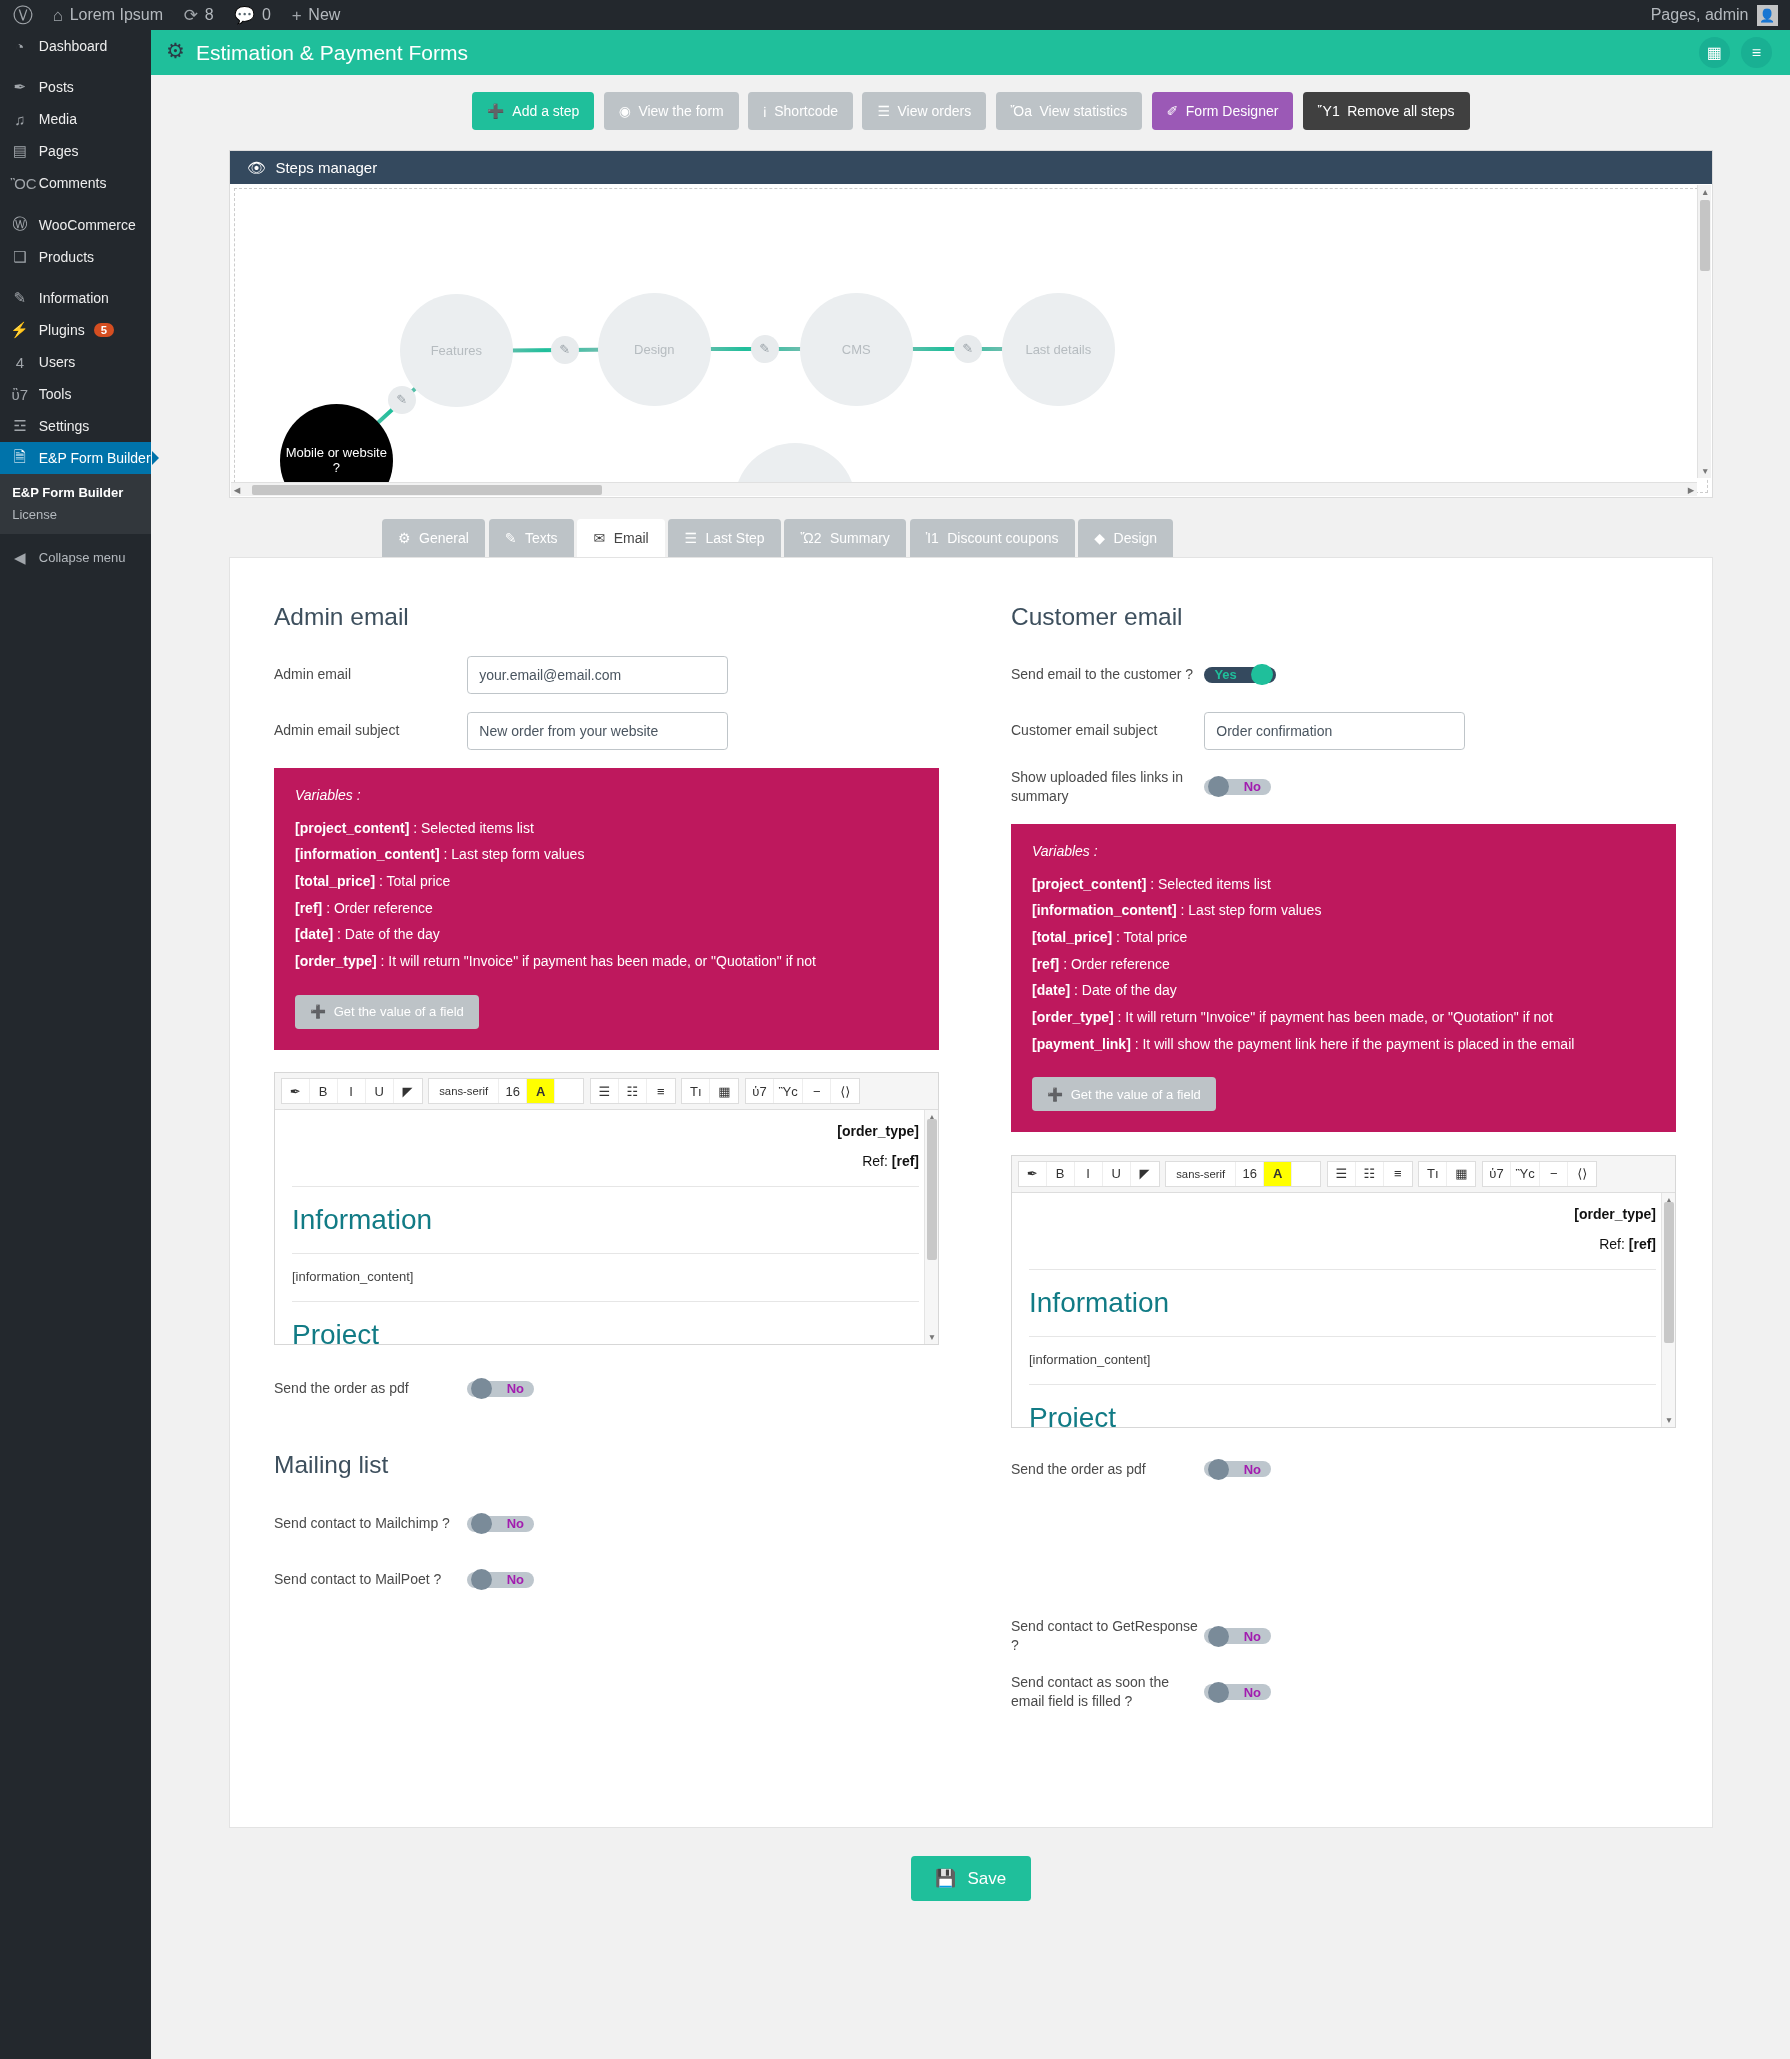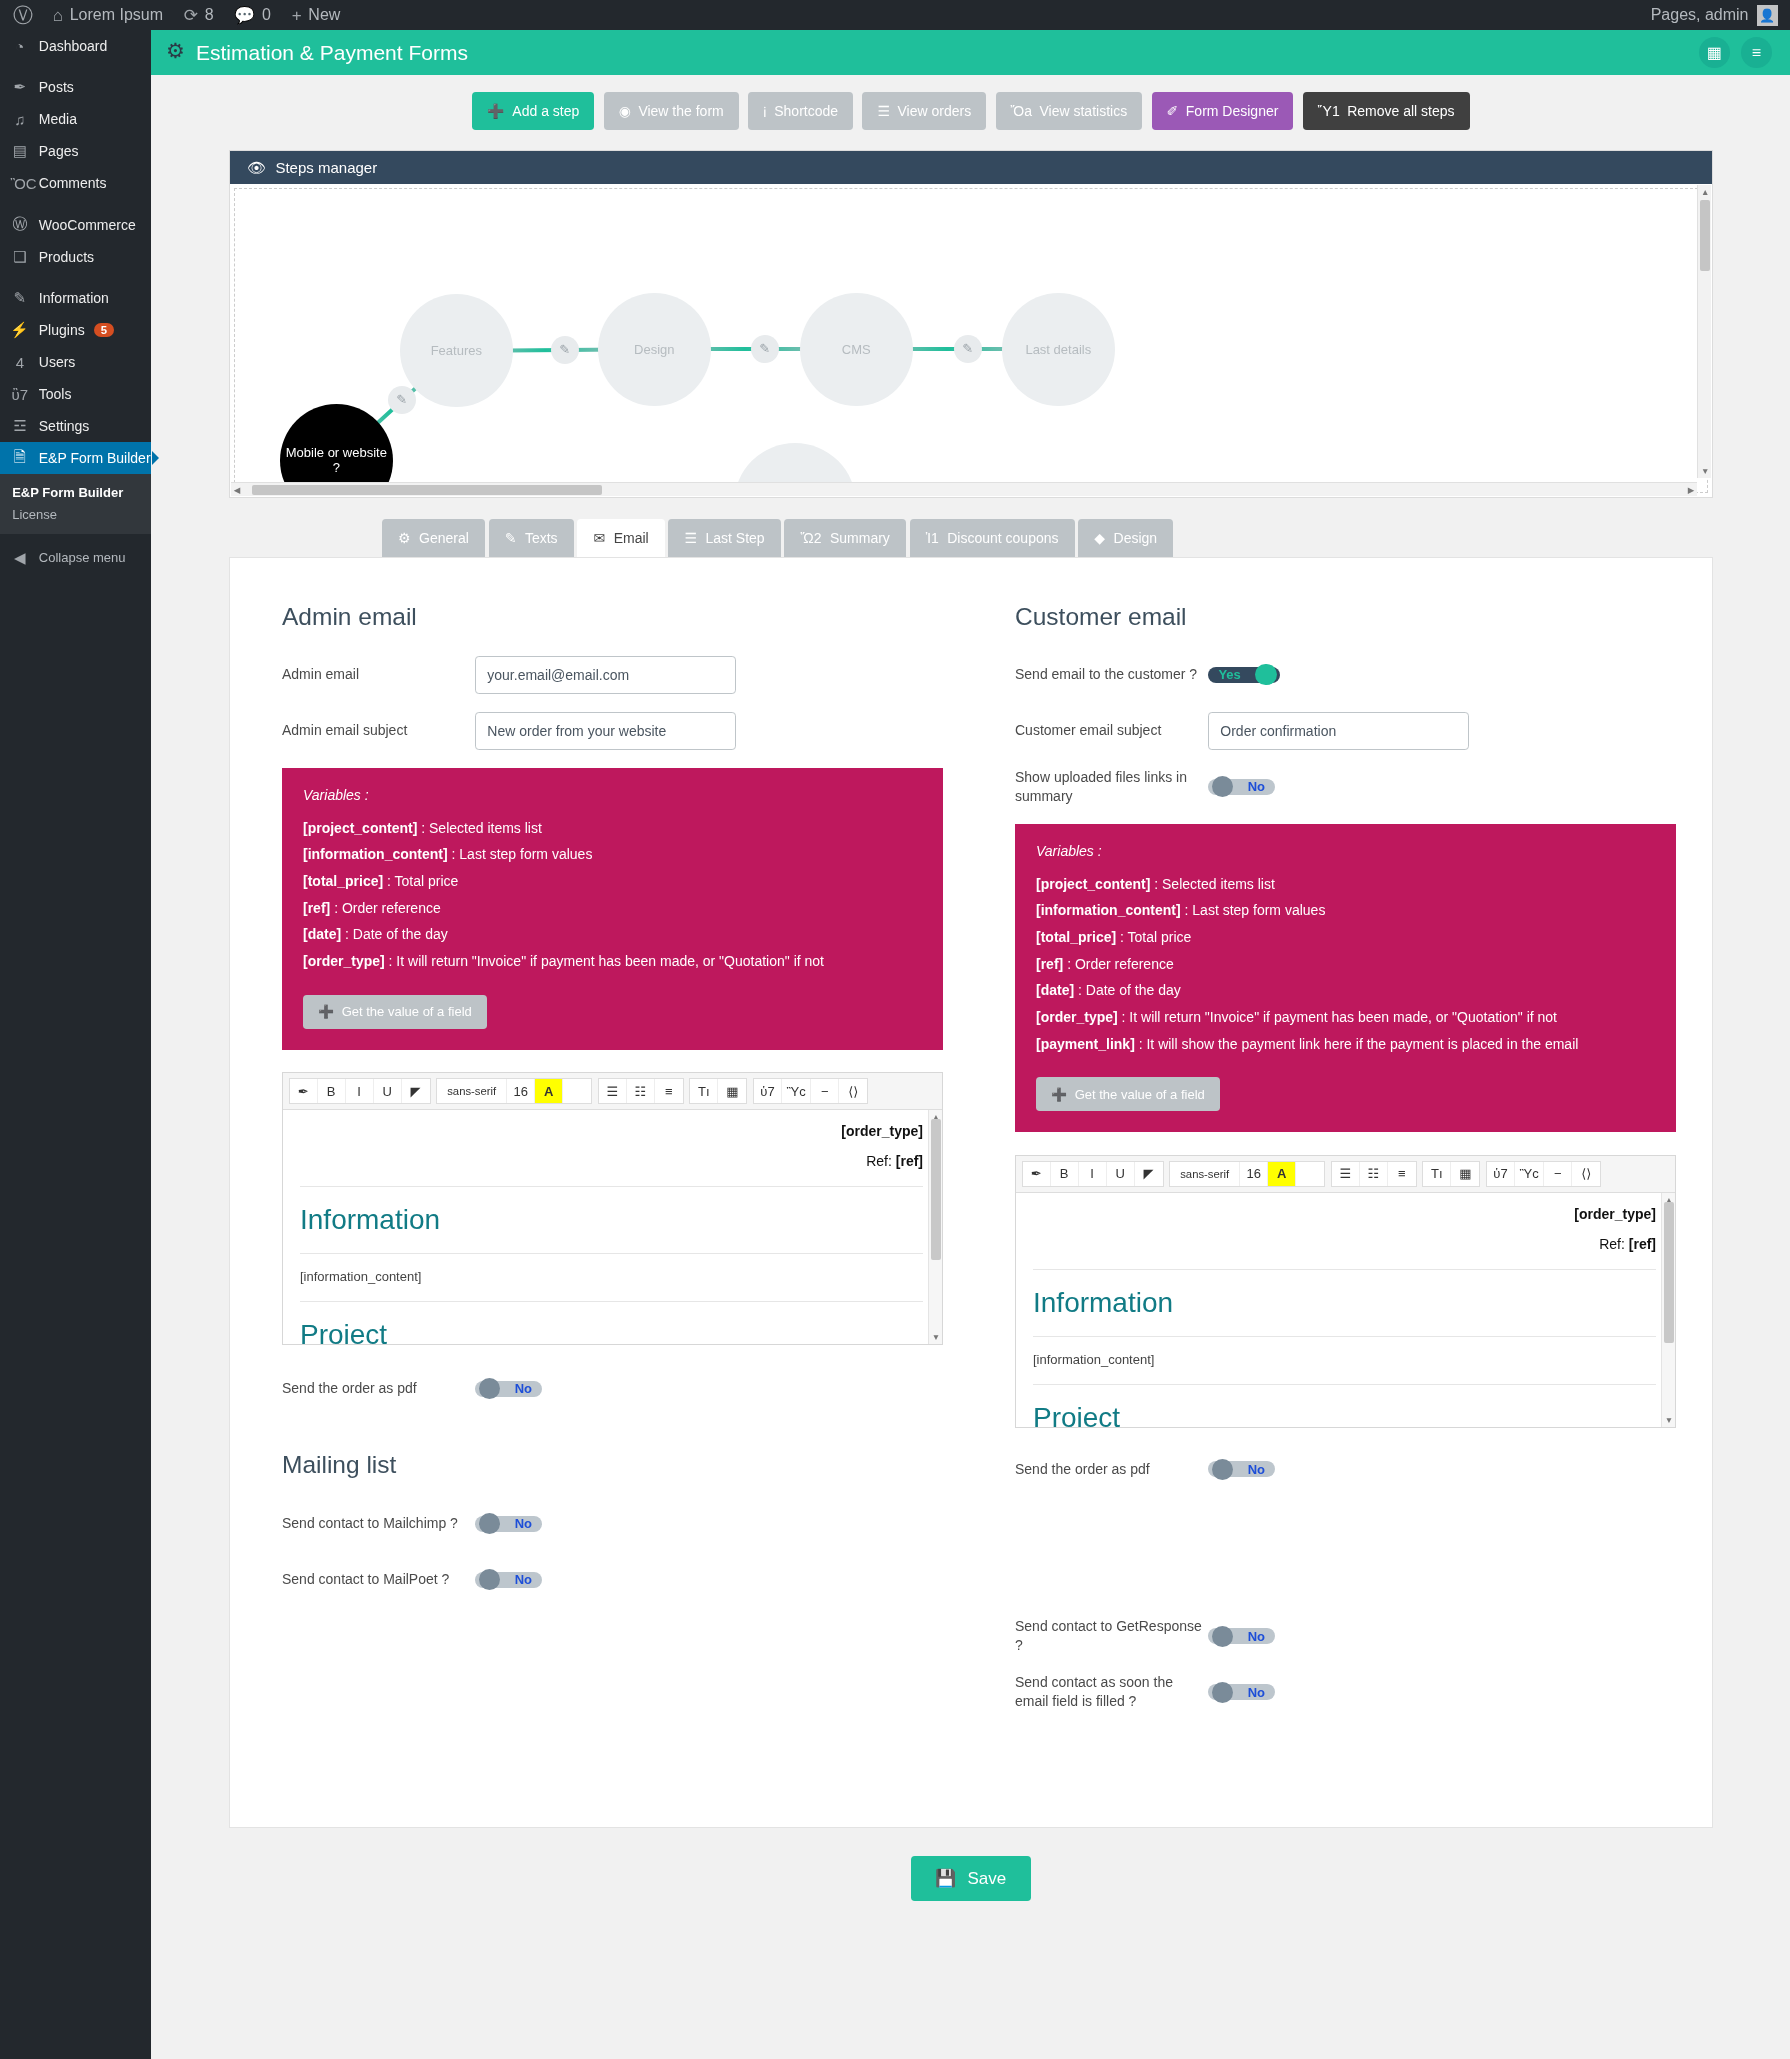--- a/index.html
+++ b/index.html
@@ -116,21 +116,21 @@
 
   
   #tabs { margin: 21px 0 0 231px; display: flex; gap: 3.8px; }
   .tab {
     display: flex; align-items: center; gap: 8.5px; height: 38px; padding: 0 16px;
     background: #bdc3c7; color: #fff; font-size: 14px; border-radius: 3.8px 3.8px 0 0; cursor: pointer;
   }
   .tab.active { background: #fff; color: #444; }
 
   
-  #card { margin: 0 78px; background: #fff; border: 0.9px solid #e3e3e3; min-height: 1271px; position: relative; padding: 26px 0 38px 16px; }
+  #card { margin: 0 78px; background: #fff; border: 0.9px solid #e3e3e3; min-height: 1271px; position: relative; padding: 26px 0 38px 8px; }
   .cols { display: flex; }
   .col { width: 50%; padding: 0 36px 0 36px; }
   .col.left { padding-left: 36px; }
   h2.sect { font-size: 24.5px; color: #3d4f5d; font-weight: normal; margin: 19px 0 24.5px 0; }
   .frow { display: flex; align-items: center; margin-bottom: 18px; min-height: 38px; }
   .flabel { width: 193px; font-size: 14px; color: #4a4a4a; line-height: 1.35; flex: 0 0 193px; }
   .ftext {
     width: 261px; height: 38px; border: 0.9px solid #bfc5c9; border-radius: 3.8px;
     padding: 0 11.3px; font-size: 14px; color: #4a5560; font-family: "Liberation Sans", sans-serif;
     background: #fff;
@@ -142,21 +142,21 @@
     display: inline-flex; align-items: center; height: 16px; border-radius: 14px;
     min-width: 66px; cursor: pointer; position: relative; user-select: none;
   }
   .toggle.yes { background: #34495e; flex-direction: row; padding: 0 3.8px 0 0; }
   .toggle.no  { background: #bdc6cd; padding: 0 0 0 3.8px; }
   .toggle .knob { width: 21.7px; height: 21.7px; border-radius: 50%; }
   .toggle.yes .knob { background: #1fbf9b; order: 2; margin-left: 3.8px; }
   .toggle.no .knob { background: #7a8b99; order: 0; margin-right: 3.8px; }
   .toggle .tlabel { font-size: 13px; font-weight: bold; padding: 0 10.4px; }
   .toggle.yes .tlabel { color: #1fbf9b; order: 1; }
-  .toggle.no .tlabel { color: #1d4ed8; order: 1; }
+  .toggle.no .tlabel { color: #a21caf; order: 1; }
 
   
   .varpanel { background: #be185d; color: #fff; padding: 19px 21px 21px 21px; margin-top: 11.3px; }
   .varpanel .vhead { font-style: italic; font-size: 14px; margin-bottom: 16px; }
   .varline { font-size: 14px; margin-bottom: 8.5px; line-height: 1.3; }
   .varline b { font-weight: bold; }
   .getfield {
     display: inline-flex; align-items: center; gap: 7.5px; background: #bdc3c7; color: #fff;
     border: none; border-radius: 3.8px; height: 34px; padding: 0 15px; font-size: 13px;
     margin-top: 16px; cursor: pointer; font-family: "Liberation Sans", sans-serif;

